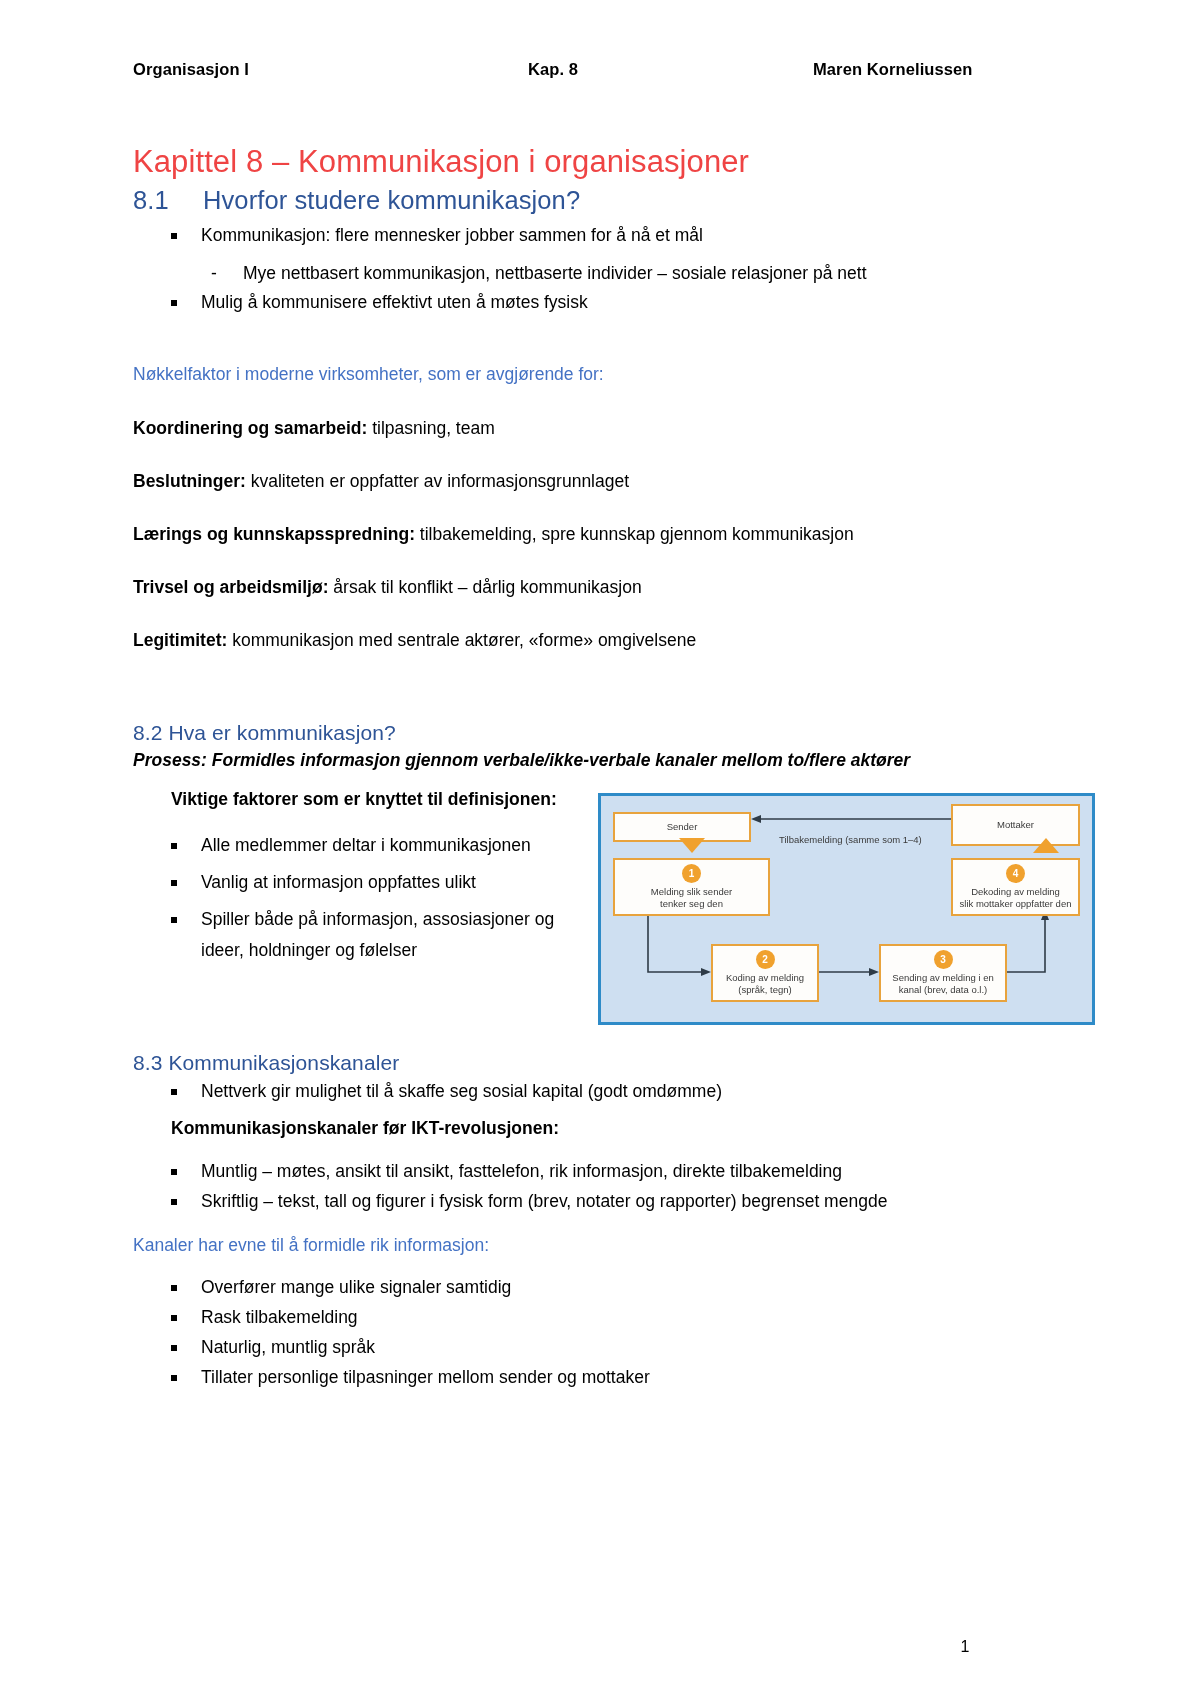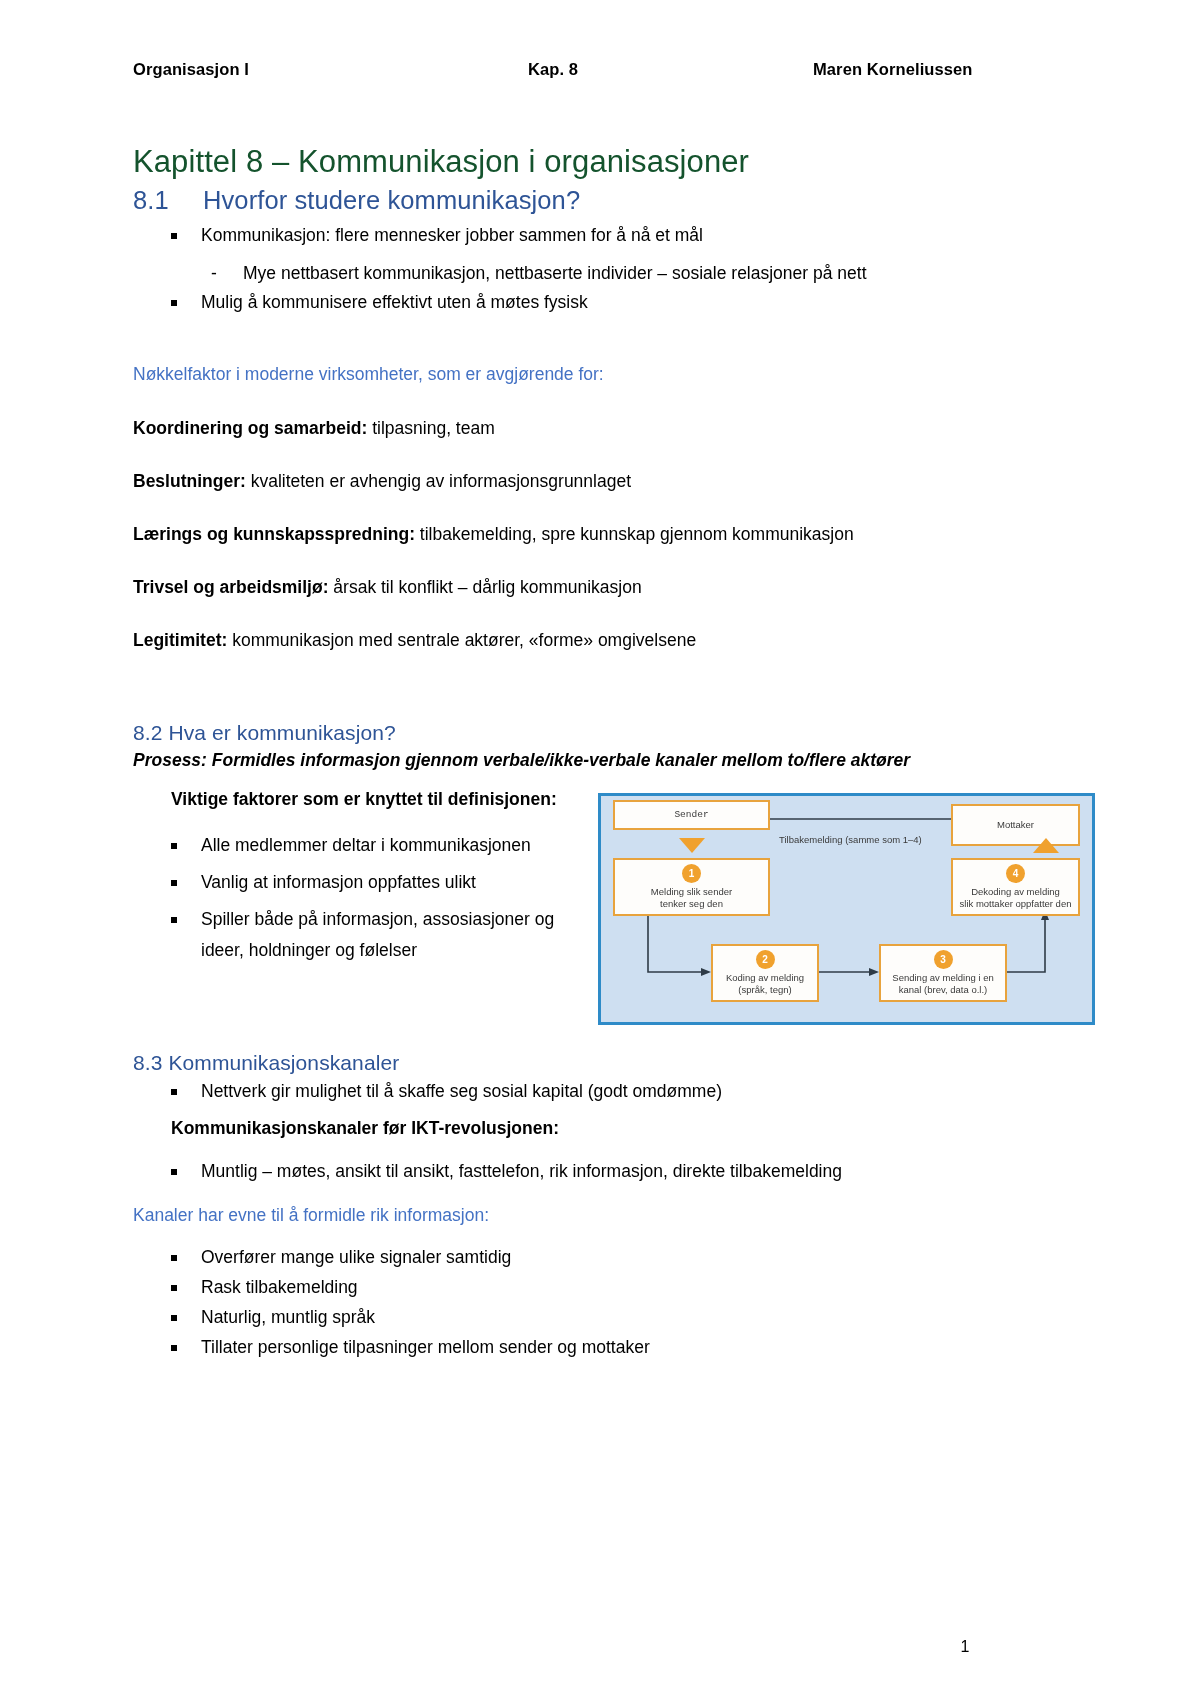--- a/index.html
+++ b/index.html
@@ -30,21 +30,21 @@
     margin-bottom: 58px;
   }
   .doc-header .h-left   { width: 395px; }
   .doc-header .h-mid    { width: 285px; }
   .doc-header .h-right  { flex: 1; }
 
   
   h1.doc-title {
     font-size: 31px;
     font-weight: 400;
-    color: #14532d;
+    color: #ef4444;
     margin: 15px 0 6px 0;
     letter-spacing: .1px;
   }
   .h2row {
     display: flex;
     color: #2E5496;
     font-size: 25.5px;
     font-weight: 400;
     margin: 0 0 6px 0;
     letter-spacing: .1px;
@@ -247,21 +247,21 @@
   <div class="spacer-lg"></div>
 
   <p class="blue-line">Nøkkelfaktor i moderne virksomheter, som er avgjørende for:</p>
 
   <div class="spacer-md"></div>
 
   <p class="body-line">
     <b>Koordinering og samarbeid:</b><span> tilpasning, team</span>
   </p>
   <p class="body-line">
-    <b>Beslutninger:</b><span> kvaliteten er avhengig av informasjonsgrunnlaget</span>
+    <b>Beslutninger:</b><span> kvaliteten er oppfatter av informasjonsgrunnlaget</span>
   </p>
   <p class="body-line">
     <b>Lærings og kunnskapsspredning:</b><span> tilbakemelding, spre kunnskap gjennom kommunikasjon</span>
   </p>
   <p class="body-line">
     <b>Trivsel og arbeidsmiljø:</b><span> årsak til konflikt – dårlig kommunikasjon</span>
   </p>
   <p class="body-line">
     <b>Legitimitet:</b><span> kommunikasjon med sentrale aktører, «forme» omgivelsene</span>
   </p>
@@ -292,21 +292,21 @@
           <path d="M47 120 L47 176 L104 176" fill="none" stroke="#2F3B47" stroke-width="1.6"></path>
           <polygon points="110,176 100,172 100,180" fill="#2F3B47"></polygon>
 
           <line x1="218" y1="176" x2="272" y2="176" stroke="#2F3B47" stroke-width="1.6"></line>
           <polygon points="278,176 268,172 268,180" fill="#2F3B47"></polygon>
 
           <path d="M385 176 L444 176 L444 120" fill="none" stroke="#2F3B47" stroke-width="1.6"></path>
           <polygon points="444,114 440,124 448,124" fill="#2F3B47"></polygon>
         </svg>
 
-        <div class="fbox" style="left:12px; top:4px; width:157px; height:30px;font-family:Liberation Mono, monospace;">
+        <div class="fbox" style="left:12px; top:16px; width:138px; height:30px;">
           <span>Sender</span>
         </div>
 
         <div class="fbox" style="left:350px; top:8px; width:129px; height:42px;">
           <span>Mottaker</span>
         </div>
 
         <div class="fcap" style="left:178px; top:38px;">Tilbakemelding (samme som 1–4)</div>
 
         <div class="tri-down" style="left:78px; top:42px;"></div>
@@ -344,20 +344,21 @@
 
   <h2 class="plain">8.3 Kommunikasjonskanaler</h2>
   <ul class="lv1">
     <li>Nettverk gir mulighet til å skaffe seg sosial kapital (godt omdømme)</li>
   </ul>
 
   <p class="sub-bold2">Kommunikasjonskanaler før IKT-revolusjonen:</p>
 
   <ul class="lv1">
     <li>Muntlig – møtes, ansikt til ansikt, fasttelefon, rik informasjon, direkte tilbakemelding</li>
+    <li>Skriftlig – tekst, tall og figurer i fysisk form (brev, notater og rapporter) begrenset mengde</li>
   </ul>
 
   <div class="spacer-sm"></div>
 
   <p class="blue-line">Kanaler har evne til å formidle rik informasjon:</p>
 
   <div class="spacer-sm"></div>
 
   <ul class="lv1">
     <li>Overfører mange ulike signaler samtidig</li>

